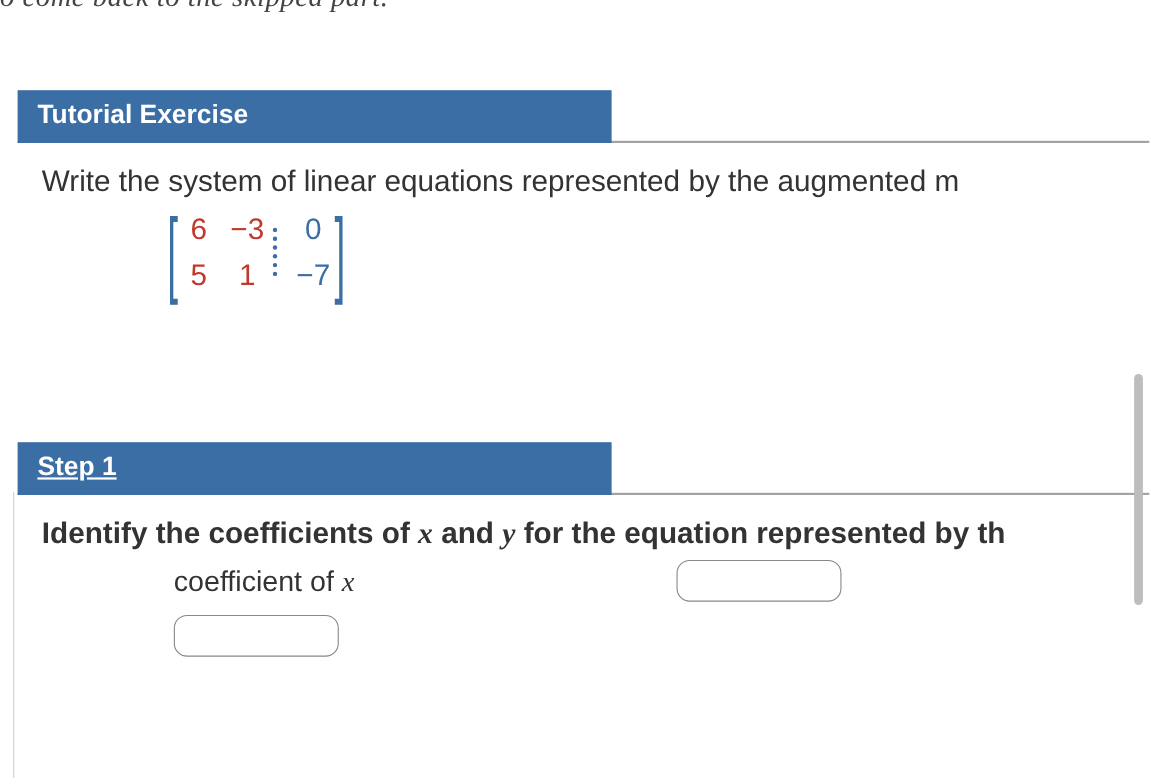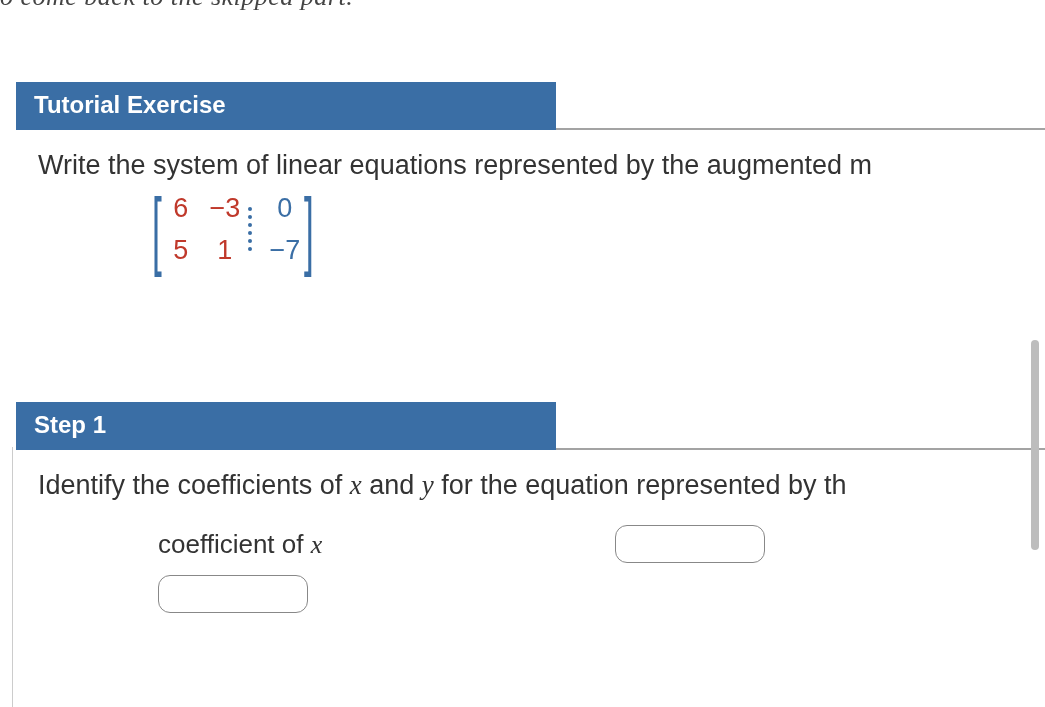--- a/index.html
+++ b/index.html
@@ -42,21 +42,21 @@
     font-weight: bold;
     font-size: 24px;
     padding: 8px 18px 10px 18px;
     display: inline-block;
     height: 48px;
     line-height: 30px;
     min-width: 540px;
   }
   .tutorial-row { top: 82px; }
   .step-row { top: 402px; }
-  .step-row .section-header-tab { min-width: 540px; }
+  .step-row .section-header-tab { min-width: 540px; text-decoration: underline; }
 
   .tutorial-body {
     position: absolute;
     top: 150px;
     left: 38px;
     right: 0;
     font-size: 27px;
     color: #333;
   }
   .prompt-text {
@@ -111,21 +111,21 @@
   .m-gap { width: 10px; }
 
   .step1-body {
     position: absolute;
     top: 470px;
     left: 38px;
     right: 0;
     font-size: 27px;
     color: #333;
   }
-  .step1-text { white-space: nowrap; margin-bottom: 24px; }
+  .step1-text { white-space: nowrap; margin-bottom: 8px; font-weight: bold; }
 
   .coef-rows {
     margin-left: 120px;
     display: grid;
     grid-template-columns: auto auto;
     column-gap: 28px;
     row-gap: 10px;
     align-items: center;
     font-size: 26px;
     gap: 12px;

